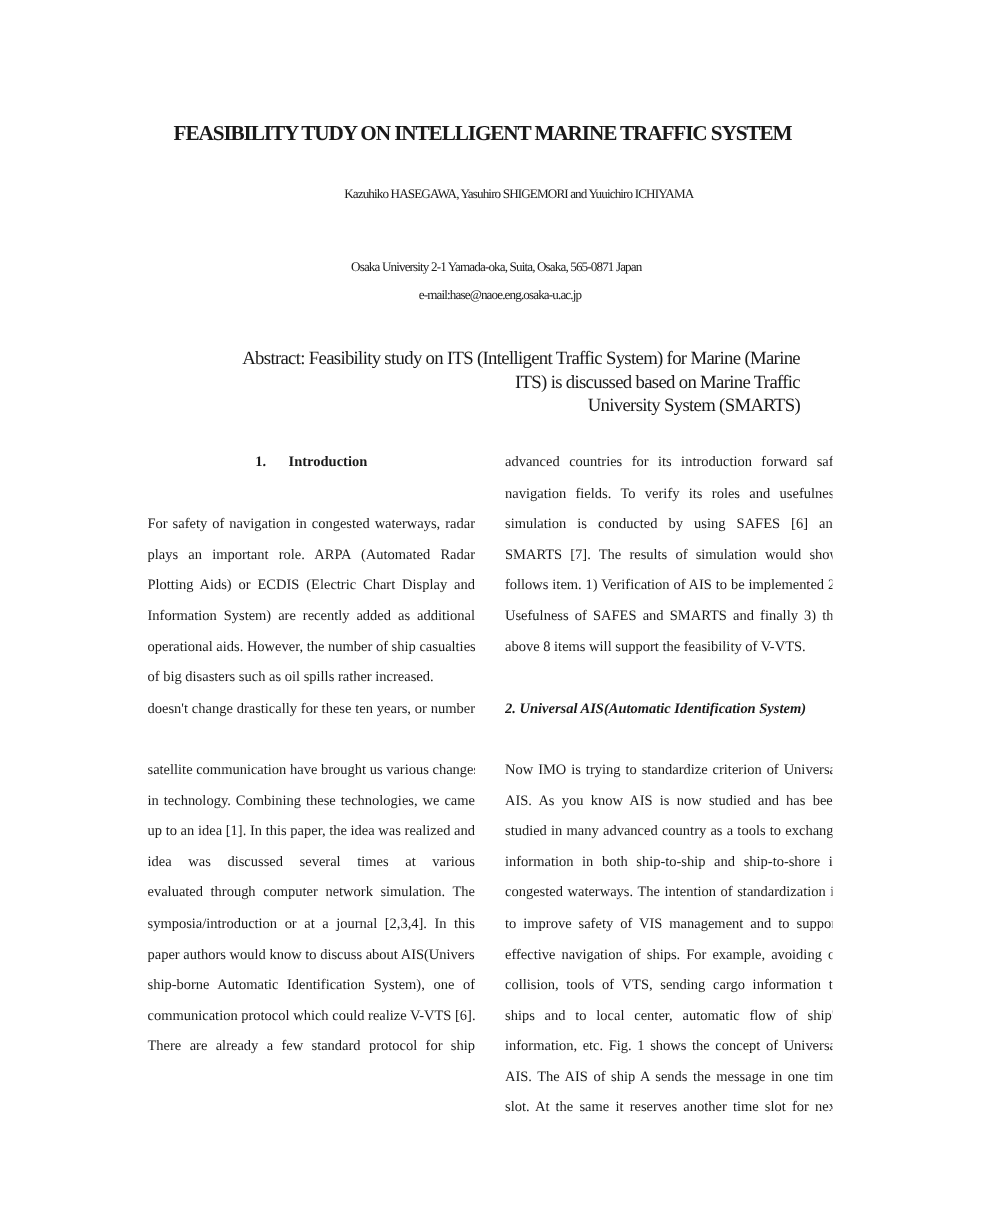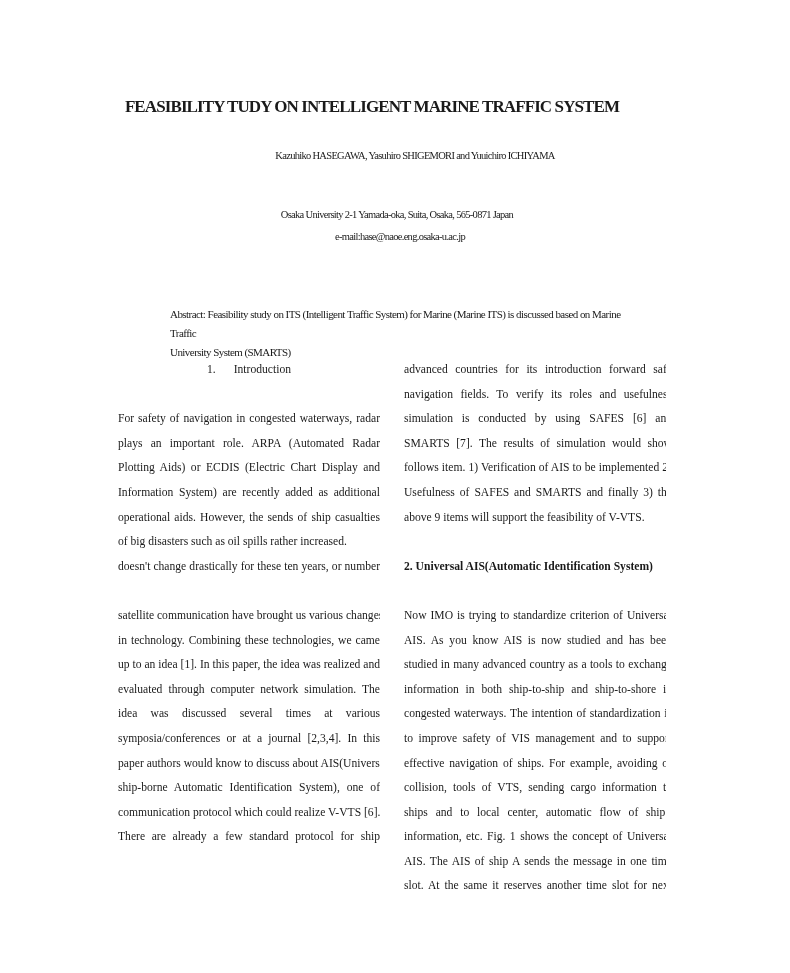--- a/index.html
+++ b/index.html
@@ -1,32 +1,32 @@
 <!DOCTYPE html>
 <html><head>
 <meta charset="utf-8">
 <style>
   html, body { margin: 0; padding: 0; background: #ffffff; }
   body { width: 790px; height: 973px; position: relative; overflow: hidden; color: #1a1a1a; font-family: "Liberation Serif", serif; }
-  .title { position: absolute; left: 0; width: 748px; top: 97px; text-align: center; font-weight: bold; font-size: 17px; letter-spacing: -0.9px; padding-left: 0px; }
+  .title { position: absolute; left: 0; width: 748px; top: 97px; text-align: center; font-weight: bold; font-size: 17px; letter-spacing: -0.9px; padding-left: 14px; }
   .title span { display: inline-block; transform: translateX(-2px); }
   .authors { position: absolute; left: 0; width: 790px; top: 150px; text-align: center; font-size: 10.5px; letter-spacing: -0.7px; transform: translateX(20px); }
   .affil { position: absolute; left: 0; width: 790px; text-align: center; font-size: 10.5px; letter-spacing: -0.7px; }
   .affil.a1 { top: 209px; transform: translateX(2px); }
   .affil.a2 { top: 231px; transform: translateX(5px); }
-  .abstract { position: absolute; left: 170px; width: 470px; top: 305px; font-size: 11px; letter-spacing: -0.55px; line-height: 19px; }
+  .abstract { position: absolute; left: 170px; width: 470px; top: 278px; font-size: 15px; letter-spacing: -0.55px; line-height: 19px; text-align: right; }
   .col { position: absolute; top: 358px; width: 262px; font-size: 11.6px; line-height: 24.6px; }
   .col.left { left: 118px; }
   .col.right { left: 404px; width: 262px; overflow: hidden; }
   .col .line { display: block; white-space: nowrap; text-align: justify; text-align-last: justify; height: 24.6px; overflow: hidden; }
   .col .line.last { text-align-last: left; }
   .col .gap { display: block; height: 24.6px; }
-  .section-center { text-align: right; text-align-last: center !important; }
+  .section-center { text-align: right; text-align-last: center !important; font-weight: bold; }
   .section-center .num { margin-right: 18px; }
-  .heading2 { font-weight: bold; text-align-last: left !important; }
+  .heading2 { font-weight: bold; text-align-last: left !important; font-style: italic; }
   .right-inner { width: 268px; }
 </style>
 </head>
 <body>
 
 <div>
 
   <div class="title"><span>FEASIBILITY TUDY ON INTELLIGENT MARINE TRAFFIC SYSTEM</span></div>
 
   <div class="authors">Kazuhiko HASEGAWA, Yasuhiro SHIGEMORI and Yuuichiro ICHIYAMA</div>
@@ -39,45 +39,45 @@
     <div>University System (SMARTS)</div>
   </div>
 
   <div class="col left">
     <span class="line section-center"><span class="num">1.</span><span>Introduction</span></span>
     <span class="gap"></span>
     <span class="line">For safety of navigation in congested waterways, radar</span>
     <span class="line">plays an important role. ARPA (Automated Radar</span>
     <span class="line">Plotting Aids) or ECDIS (Electric Chart Display and</span>
     <span class="line">Information System) are recently added as additional</span>
-    <span class="line">operational aids. However, the sends of ship casualties</span>
+    <span class="line">operational aids. However, the number of ship casualties</span>
     <span class="line last">of big disasters such as oil spills rather increased.</span>
     <span class="line">doesn't change drastically for these ten years, or number</span>
     <span class="gap"></span>
     <span class="line">satellite communication have brought us various changes</span>
     <span class="line">in technology. Combining these technologies, we came</span>
     <span class="line">up to an idea [1]. In this paper, the idea was realized and</span>
+    <span class="line">idea was discussed several times at various</span>
     <span class="line">evaluated through computer network simulation. The</span>
-    <span class="line">idea was discussed several times at various</span>
-    <span class="line">symposia/conferences or at a journal [2,3,4]. In this</span>
+    <span class="line">symposia/introduction or at a journal [2,3,4]. In this</span>
     <span class="line">paper authors would know to discuss about AIS(Universal</span>
     <span class="line">ship-borne Automatic Identification System), one of</span>
     <span class="line">communication protocol which could realize V-VTS [6].</span>
     <span class="line">There are already a few standard protocol for ship</span>
   </div>
 
   <div class="col right">
     <div class="right-inner">
       <span class="line">advanced countries for its introduction forward safe</span>
       <span class="line">navigation fields. To verify its roles and usefulness</span>
       <span class="line">simulation is conducted by using SAFES [6] and</span>
       <span class="line">SMARTS [7]. The results of simulation would show</span>
       <span class="line">follows item. 1) Verification of AIS to be implemented 2)</span>
       <span class="line">Usefulness of SAFES and SMARTS and finally 3) the</span>
-      <span class="line last">above 9 items will support the feasibility of V-VTS.</span>
+      <span class="line last">above 8 items will support the feasibility of V-VTS.</span>
       <span class="gap"></span>
       <span class="line heading2">2. Universal AIS(Automatic Identification System)</span>
       <span class="gap"></span>
       <span class="line">Now IMO is trying to standardize criterion of Universal</span>
       <span class="line">AIS. As you know AIS is now studied and has been</span>
       <span class="line">studied in many advanced country as a tools to exchange</span>
       <span class="line">information in both ship-to-ship and ship-to-shore in</span>
       <span class="line">congested waterways. The intention of standardization is</span>
       <span class="line">to improve safety of VIS management and to support</span>
       <span class="line">effective navigation of ships. For example, avoiding of</span>

